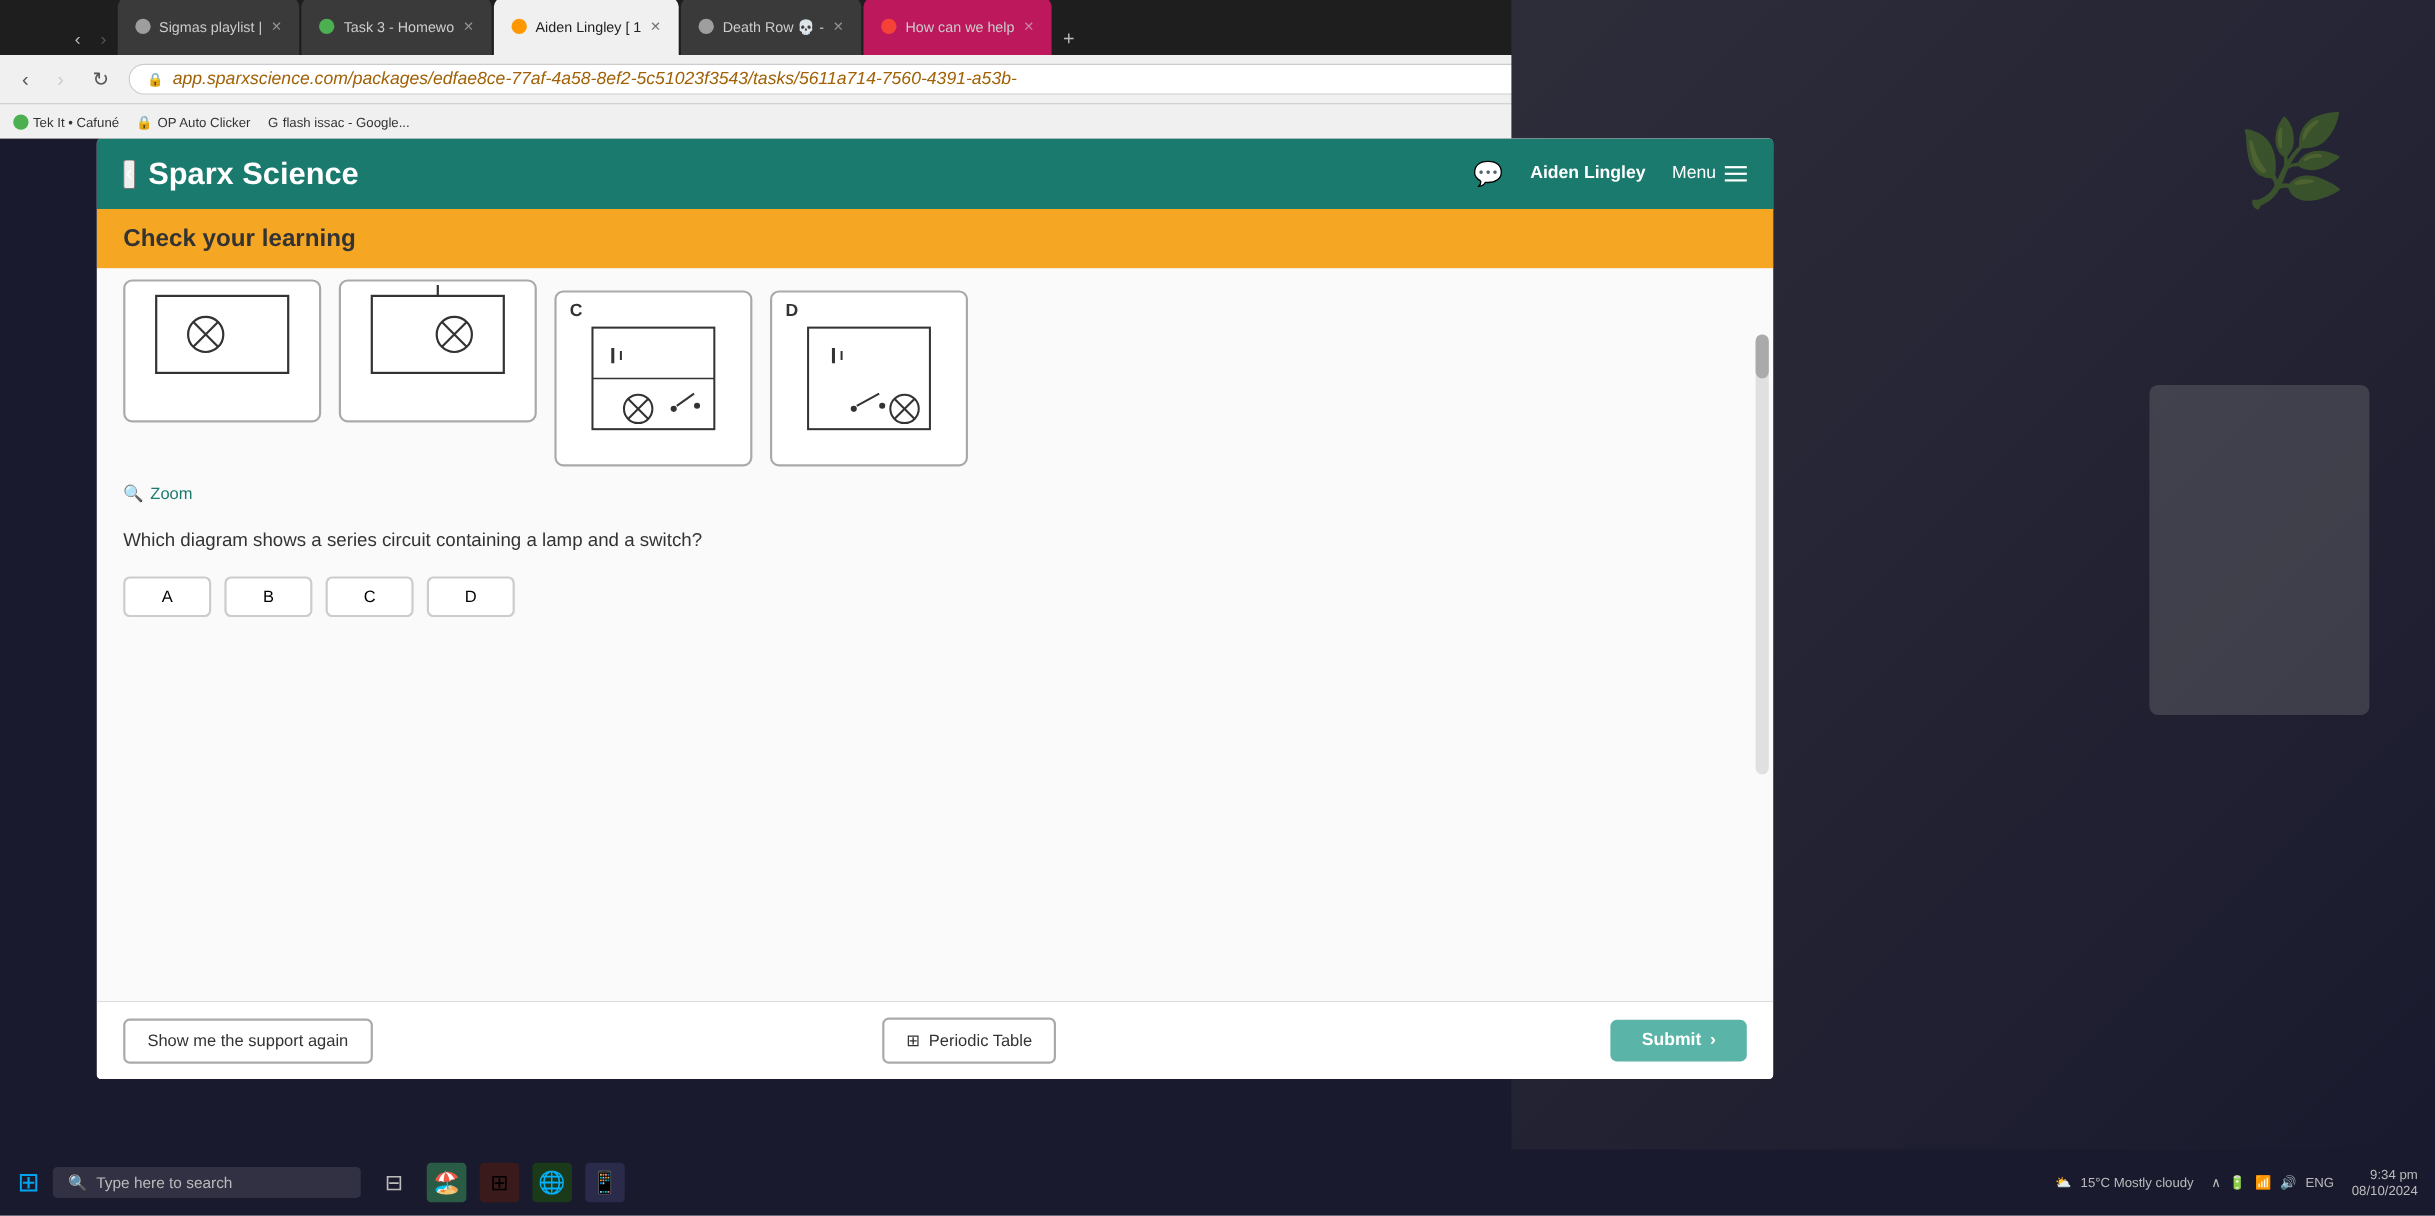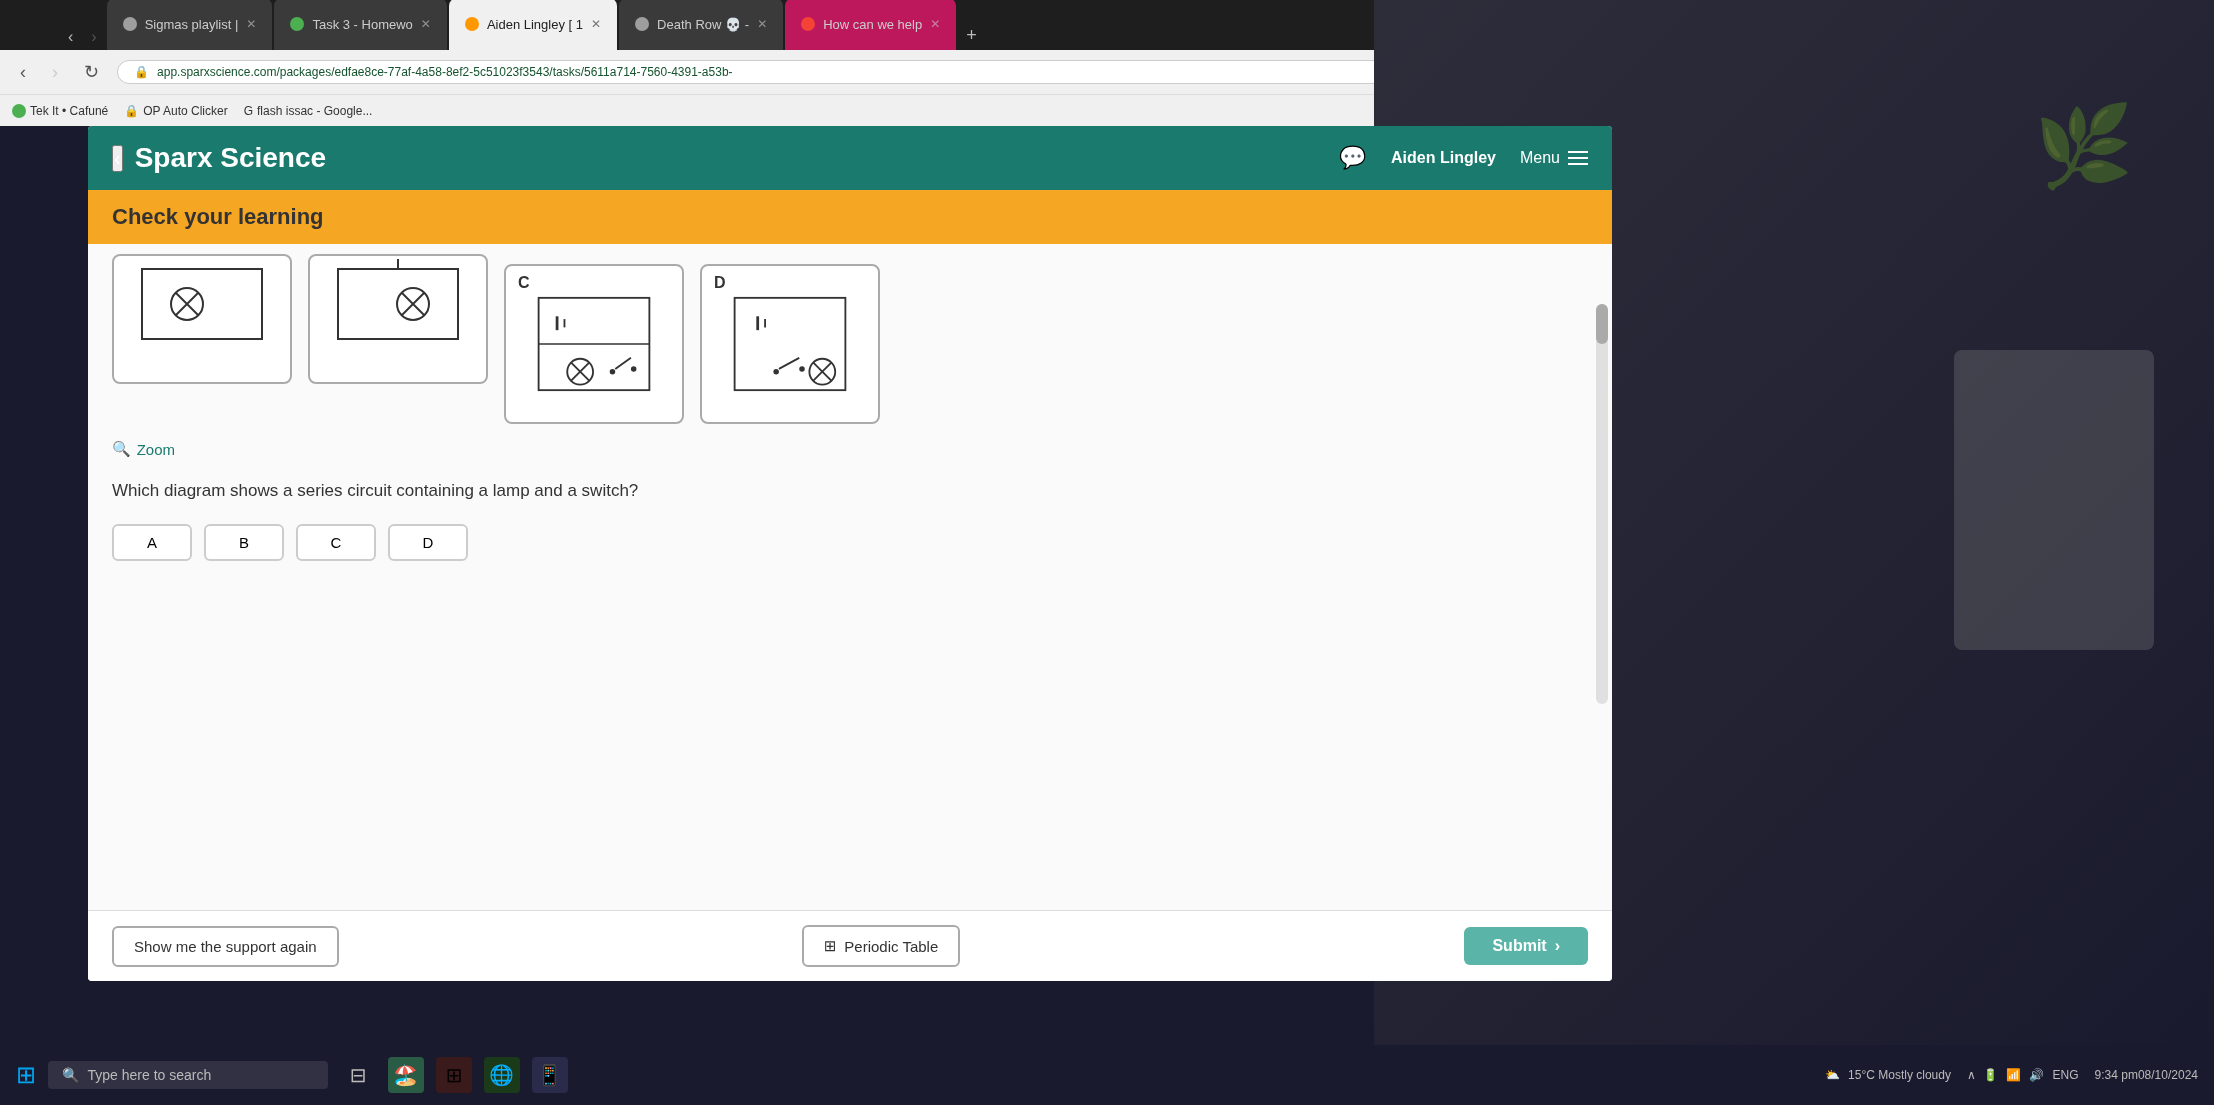--- a/index.html
+++ b/index.html
@@ -233,21 +233,21 @@
       height: 60px;
       background: #1a1a2e;
       display: flex;
       align-items: center;
       padding: 0 16px;
       gap: 12px;
     }
     .taskbar-search { display: flex; align-items: center; gap: 8px; background: rgba(255,255,255,0.1); border-radius: 4px; padding: 6px 14px; color: #bbb; font-size: 14px; width: 280px; cursor: pointer; }
     .taskbar-icon { width: 36px; height: 36px; border-radius: 4px; display: flex; align-items: center; justify-content: center; cursor: pointer; font-size: 20px; }
     .taskbar-right { margin-left: auto; display: flex; align-items: center; gap: 16px; color: #bbb; font-size: 12px; }
-    .taskbar-time { display: flex; flex-direction: row; align-items: flex-end; }
+    .taskbar-time { display: flex; flex-direction: column; align-items: flex-end; }
     .system-tray { display: flex; align-items: center; gap: 8px; font-size: 12px; color: #bbb; }
 
     
     .win-logo { color: #00a4ef; font-size: 24px; cursor: pointer; }
 
     
     .right-side {
       position: absolute;
       right: 0;
       top: 0;
@@ -321,21 +321,21 @@
 
     <button class="nav-btn" style="color:#bbb;">+</button>
   </div>
 
   <div class="nav-bar">
     <button class="nav-btn">‹</button>
     <button class="nav-btn" style="color:#ccc;">›</button>
     <button class="nav-btn">↻</button>
     <div class="address-bar">
       <span class="address-lock">🔒</span>
-      <span style="font-size:12px;color:#14532d;">app.sparxscience.com/packages/edfae8ce-77af-4a58-8ef2-5c51023f3543/tasks/5611a714-7560-4391-a53b-</span>
+      <span style="font-size:16px;color:#a16207;font-style:italic;">app.sparxscience.com/packages/edfae8ce-77af-4a58-8ef2-5c51023f3543/tasks/5611a714-7560-4391-a53b-</span>
     </div>
     <div class="nav-icons">
       <button class="nav-icon-btn">🔍</button>
       <button class="nav-icon-btn">—</button>
       <button class="nav-icon-btn">☐</button>
       <button class="nav-icon-btn" style="color:#e53935;">✕</button>
     </div>
   </div>
 
   <div class="bookmarks-bar">

